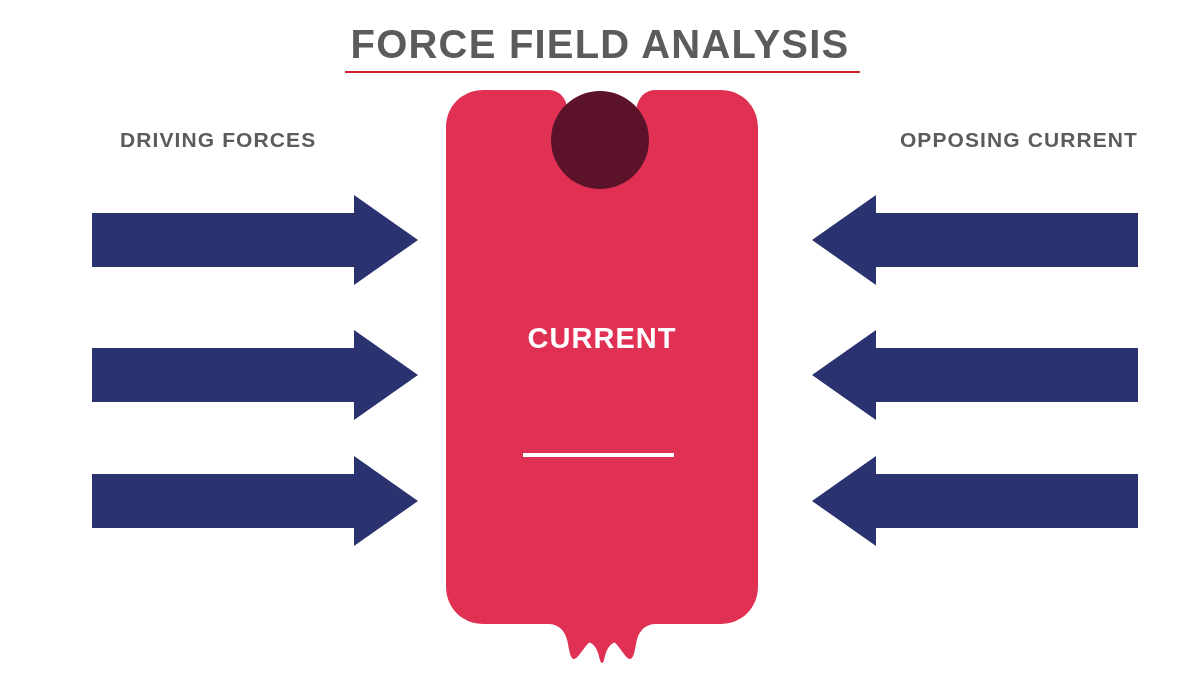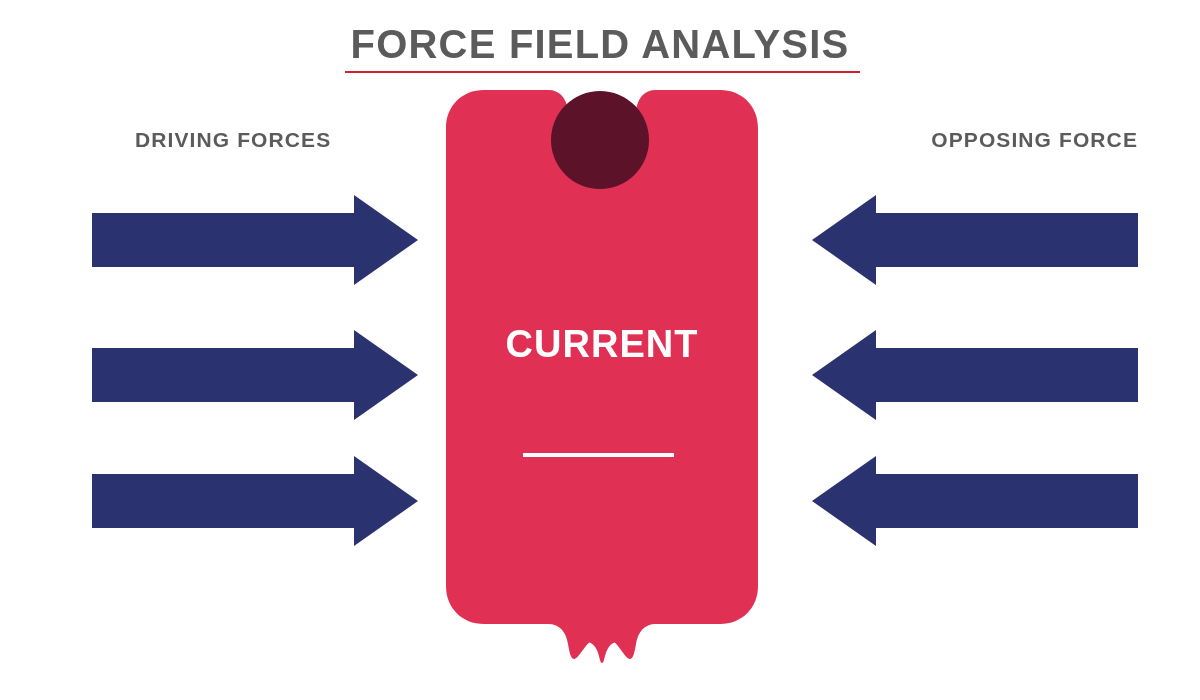--- a/index.html
+++ b/index.html
@@ -32,21 +32,20 @@
   }
 
   
   .side-heading {
     position:absolute;
     font-size:21px;
     font-weight:bold;
     letter-spacing:1.1px;
     color:#5b5b5b;
     white-space:nowrap;
-    margin-left:15px;
   }
   .heading-left  { left:120px;  top:128px; }
   .heading-right { right:62px;  top:128px; }
 
   
   .arrow { position:absolute; }
   .arrow svg { display:block; }
 
   .arrow-l1 { left:92px; top:195px; }
   .arrow-l2 { left:92px; top:330px; }
@@ -73,21 +72,21 @@
   }
 
   
   .center-text {
     position:absolute;
     left:448px; top:318px;
     width:308px;
     text-align:center;
     color:#ffffff;
     font-weight:bold;
-    font-size:38px;
+    font-size:29px;
     line-height:1.42;
     letter-spacing:1px;
   }
   .center-text .ln { display:block; white-space:nowrap; }
   .center-rule {
     position:absolute;
     left:523px; top:453px;
     width:151px; height:4px;
     background:#ffffff;
   }
@@ -95,21 +94,21 @@
 </head>
 <body>
 
 <div id="canvas">
 
   <div class="title">FORCE FIELD ANALYSIS</div>
   <div class="title-rule"></div>
 
   <div class="side-heading heading-left">DRIVING FORCES</div>
 
-  <div class="side-heading heading-right">OPPOSING FORCE</div>
+  <div class="side-heading heading-right">OPPOSING CURRENT</div>
 
   <div class="arrow arrow-l1">
     <svg width="326" height="90" viewBox="0 0 326 90">
       <polygon points="0,18 262,18 262,0 326,45 262,90 262,72 0,72" fill="#2b3270"></polygon>
     </svg>
   </div>
   <div class="arrow arrow-l2">
     <svg width="326" height="90" viewBox="0 0 326 90">
       <polygon points="0,18 262,18 262,0 326,45 262,90 262,72 0,72" fill="#2b3270"></polygon>
     </svg>

